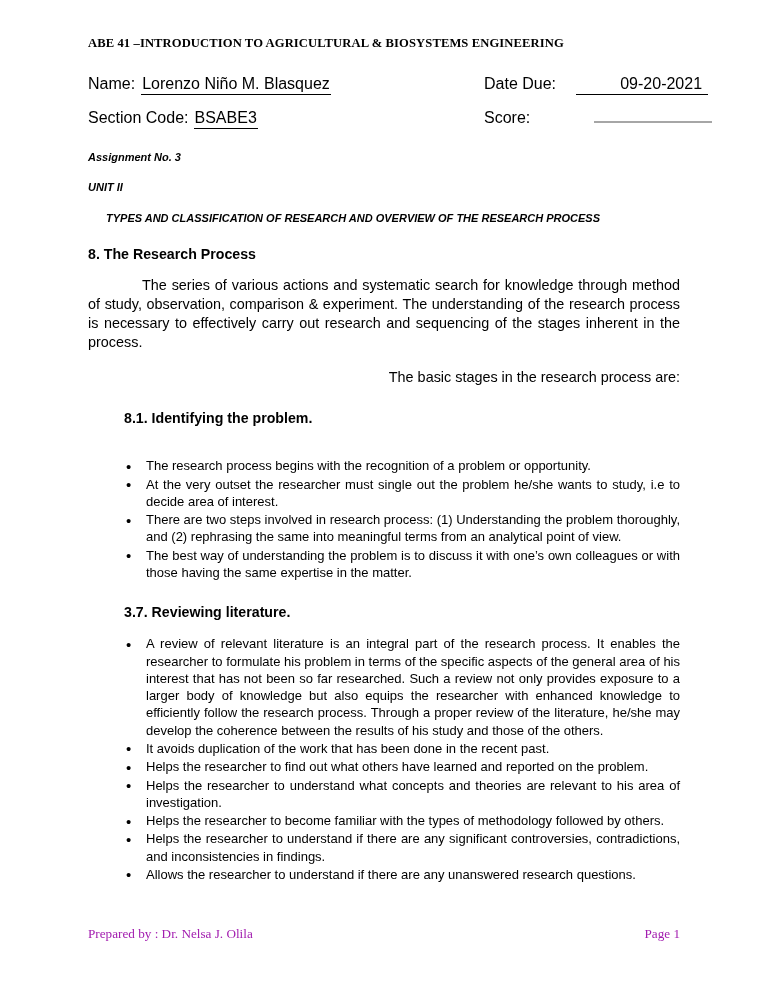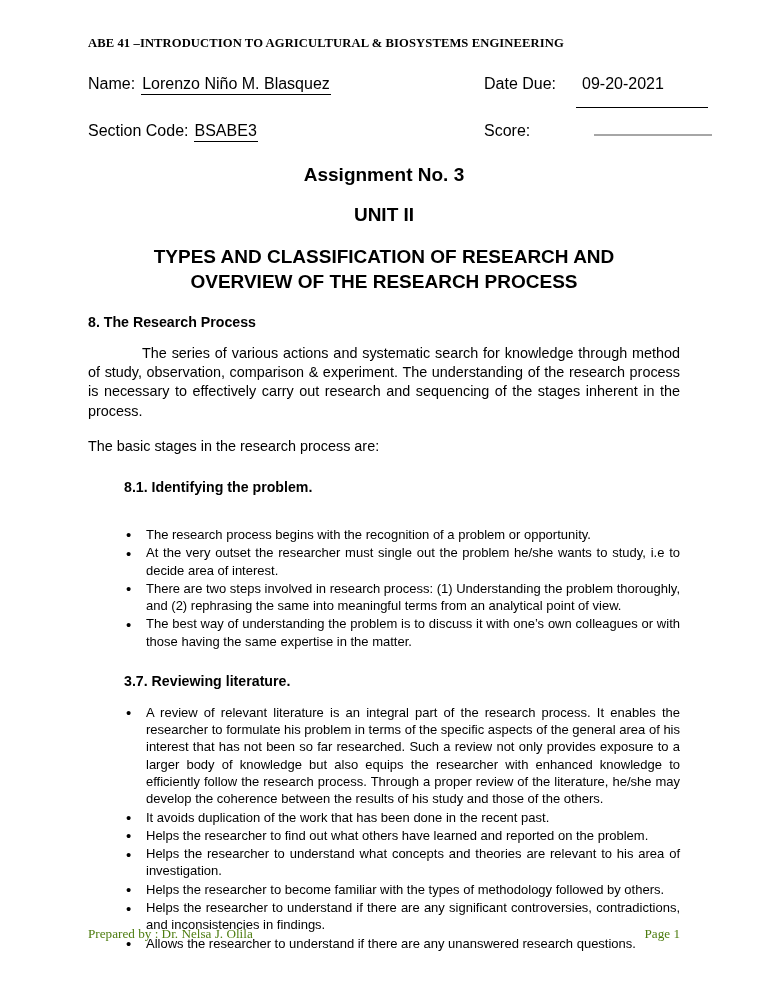--- a/index.html
+++ b/index.html
@@ -72,39 +72,39 @@
     border-bottom: 1.3px solid #000;
     padding: 0 1px 1px 1px;
     white-space: nowrap;
   }
   .meta-value.sec { margin-left: 5px; }
 
   .date-label { white-space: nowrap; }
   .date-value {
     margin-left: 20px;
     border-bottom: 1.3px solid #000;
-    padding: 0 6px 14px 6px;
+    padding: 0 6px 1px 6px;
     white-space: nowrap;
     min-width: 132px;
-    text-align: left;
+    text-align: right;
     box-sizing: border-box;
   }
   .score-label { white-space: nowrap; }
   .score-blank {
     margin-left: 64px;
     border-bottom: 2px solid #a6a6a6;
     width: 118px;
     height: 13px;
   }
 
   
   .title-center {
-    text-align: center;
-    font-weight: bold;
-    font-size: 19px;
+    font-weight: bold;
+    font-size: 11px;
+    font-style: italic;
   }
   .t-assignment { margin-top: 22px; }
   .t-unit { margin-top: 18px; }
   .t-main {
     margin-top: 18px;
     line-height: 1.32;
     padding: 0 18px;
   }
 
   
@@ -122,21 +122,21 @@
 
   
   .para {
     font-size: 14.4px;
     line-height: 1.33;
     text-align: justify;
     text-justify: inter-word;
     margin-top: 14px;
   }
   .para.indent { text-indent: 54px; }
-  .para.plain { text-align: left; margin-top: 16px; }
+  .para.plain { text-align: right; margin-top: 16px; }
 
   
   ul.bullets {
     list-style: none;
     margin: 31px 0 0 0;
     padding: 0;
     font-size: 13px;
     line-height: 1.33;
   }
   ul.bullets.b82 { margin-top: 15px; }
@@ -160,21 +160,21 @@
   .footer {
     position: absolute;
     left: 88px;
     top: 926px;
     width: 592px;
     display: flex;
     justify-content: space-between;
     align-items: baseline;
     font-family: "Liberation Serif", serif;
     font-size: 13.2px;
-    color: #4d7c0f;
+    color: #a21caf;
   }
 </style>
 </head>
 <body>
 
 <div class="page">
   <div class="content">
 
     <div class="course-head">ABE 41 –INTRODUCTION TO AGRICULTURAL &amp; BIOSYSTEMS ENGINEERING</div>
 

